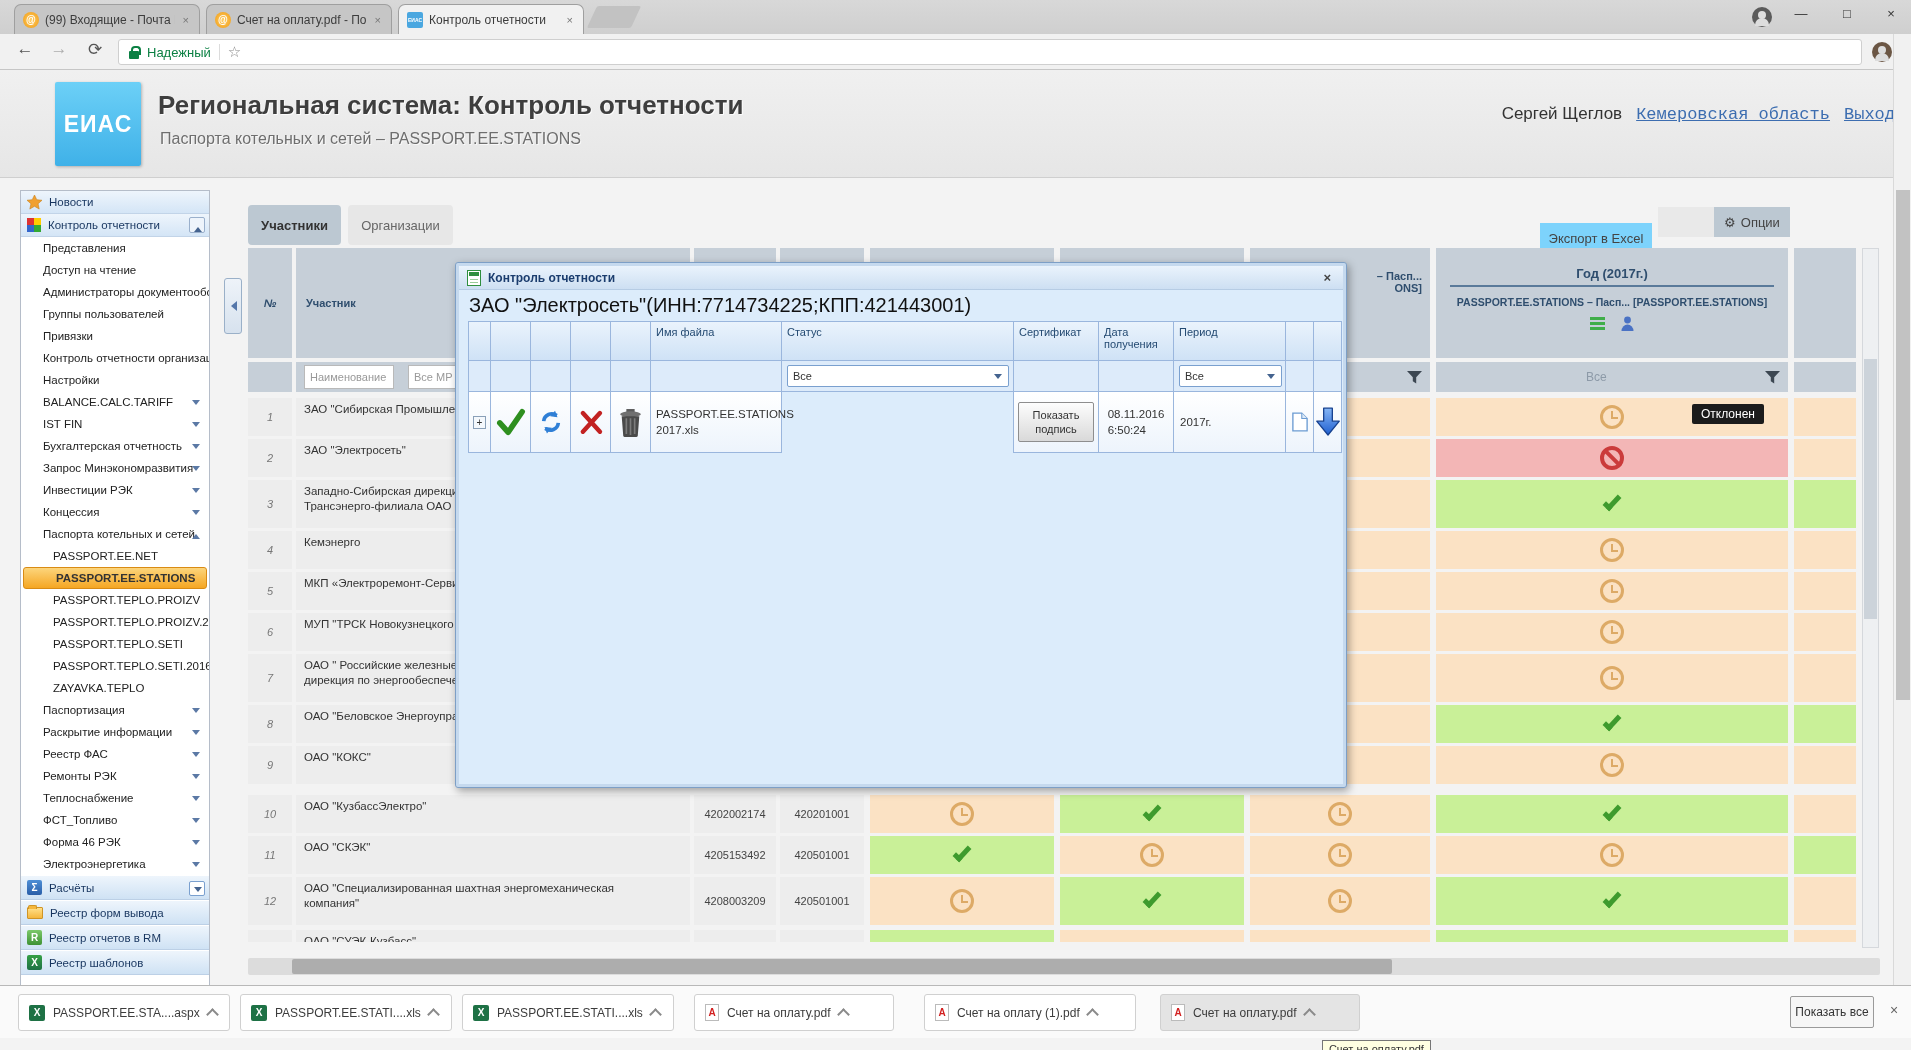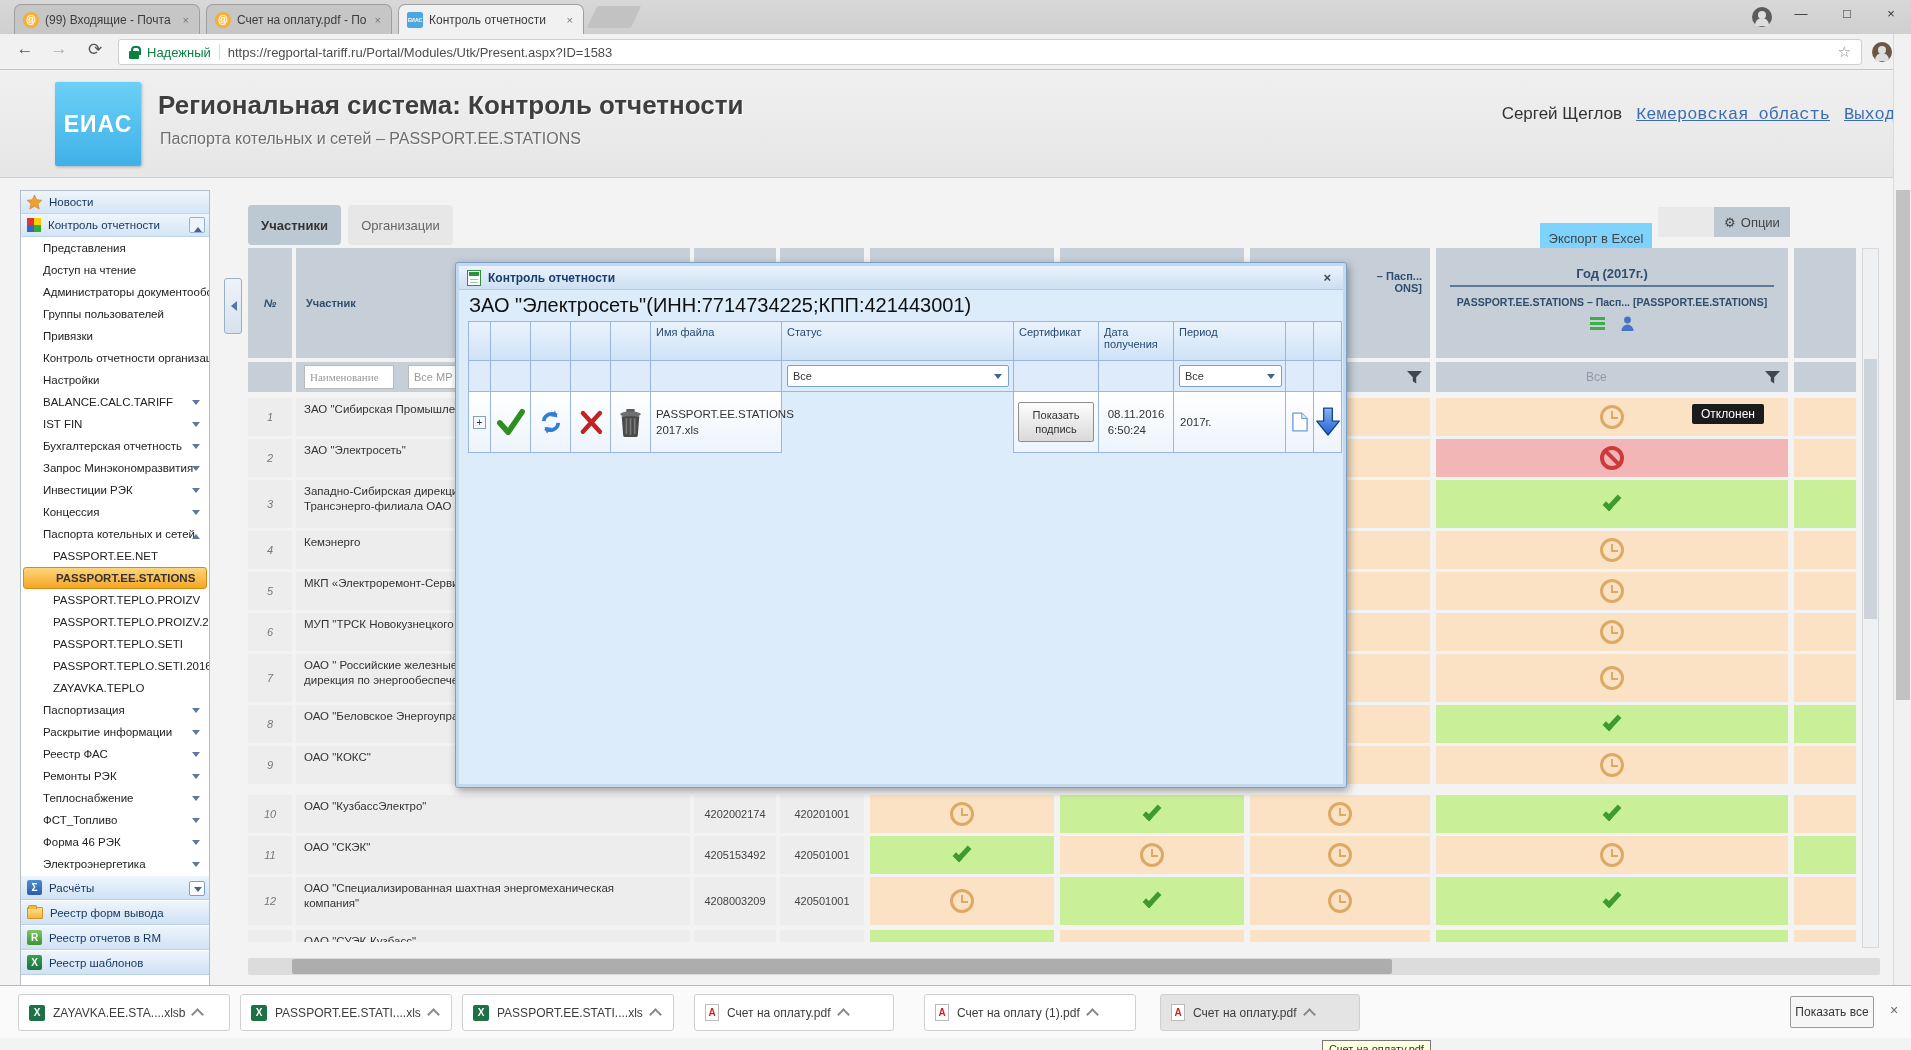--- a/index.html
+++ b/index.html
@@ -171,21 +171,20 @@
   </div>
 
   <div class="toolbar">
     <div class="navbtn" style="left:12px;">←</div>
     <div class="navbtn dis" style="left:46px;">→</div>
     <div class="navbtn" style="left:82px;">⟳</div>
     <div class="urlbar">
       <span class="lock"></span>
       <span class="sec-label">Надежный</span>
       <span class="url-sep"></span>
-      <span class="url-text">https://regportal-tariff.ru/Portal/Modules/Utk/Present.aspx?ID=1583</span>
       <span class="star-ic">☆</span>
     </div>
     <div class="profile-round" style="left:1872px;top:8px;background:#6b5644;"></div>
   </div>
 
   <div class="appheader">
     <div class="logo">ЕИАС</div>
     <div class="apptitle">Региональная система: Контроль отчетности</div>
     <div class="appsub">Паспорта котельных и сетей – PASSPORT.EE.STATIONS</div>
     <div class="userblock">
@@ -367,21 +366,21 @@
       <svg width="13" height="15" viewBox="0 0 13 15">
           <circle cx="6.5" cy="4" r="3.4" fill="#4a72c4"></circle>
           <path d="M0.5 15 a6 6.5 0 0 1 12 0z" fill="#4a72c4"></path>
         </svg>
     </div>
   </div>
   <div class="th-cell" style="left:1794px;width:62px;"></div>
 
   <div class="fl-cell" style="left:248px;width:44px;"></div>
   <div class="fl-cell" style="left:296px;width:394px;">
-    <div class="input-like" style="position:absolute;left:8px;top:3px;width:90px;height:24px;font-family:Liberation Serif, serif;">
+    <div class="input-like" style="position:absolute;left:8px;top:3px;width:90px;height:24px;">
         <span>Наименование</span>
       </div>
     <div class="input-like" style="position:absolute;left:112px;top:3px;width:70px;height:24px;">
         <span>Все МР</span>
       </div>
   </div>
   <div class="fl-cell" style="left:694px;width:82px;"></div>
   <div class="fl-cell" style="left:780px;width:84px;"></div>
   <div class="fl-cell" style="left:870px;width:184px;"></div>
   <div class="fl-cell" style="left:1060px;width:184px;"></div>
@@ -748,21 +747,21 @@
   <div class="vscroll-table">
       <div class="vthumb-table"></div>
     </div>
   <div class="vscroll-page">
       <div class="vthumb-page"></div>
     </div>
 
   <div class="dlbar">
     <div class="dl-item" style="left:18px;width:212px;">
       <span class="ic-dl-xls">X</span>
-      <span>ZAYAVKA.EE.STA....xlsb</span>
+      <span>PASSPORT.EE.STA....aspx</span>
       <span class="chev-up"></span>
     </div>
     <div class="dl-item" style="left:240px;width:212px;">
       <span class="ic-dl-xls">X</span>
       <span>PASSPORT.EE.STATI....xls</span>
       <span class="chev-up"></span>
     </div>
     <div class="dl-item" style="left:462px;width:212px;">
       <span class="ic-dl-xls">X</span>
       <span>PASSPORT.EE.STATI....xls</span>

